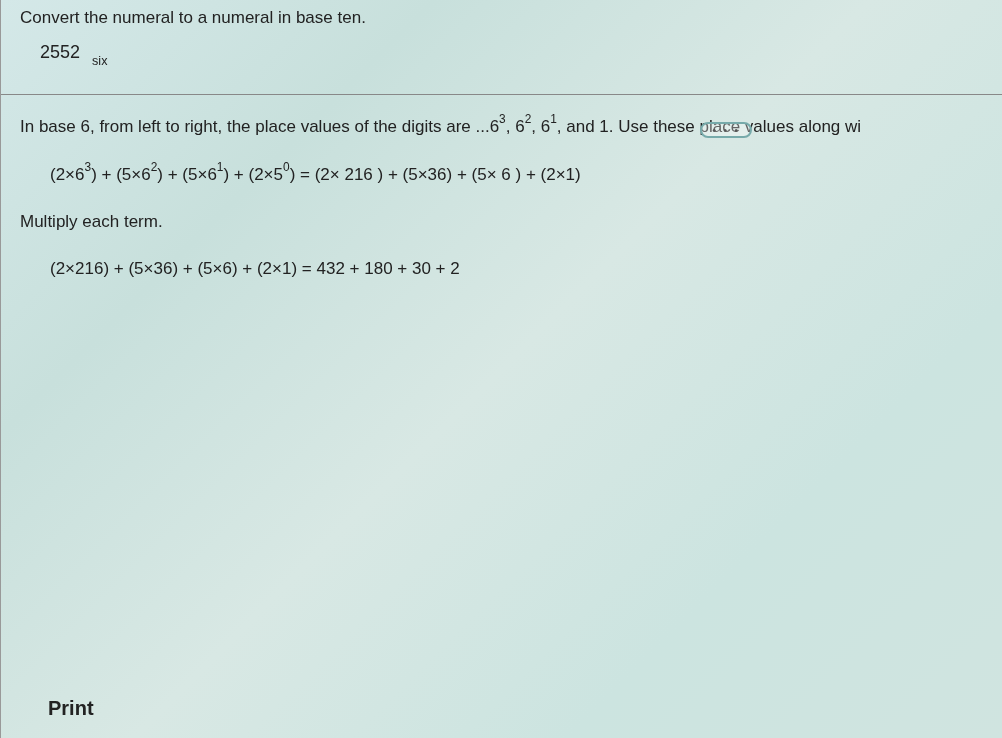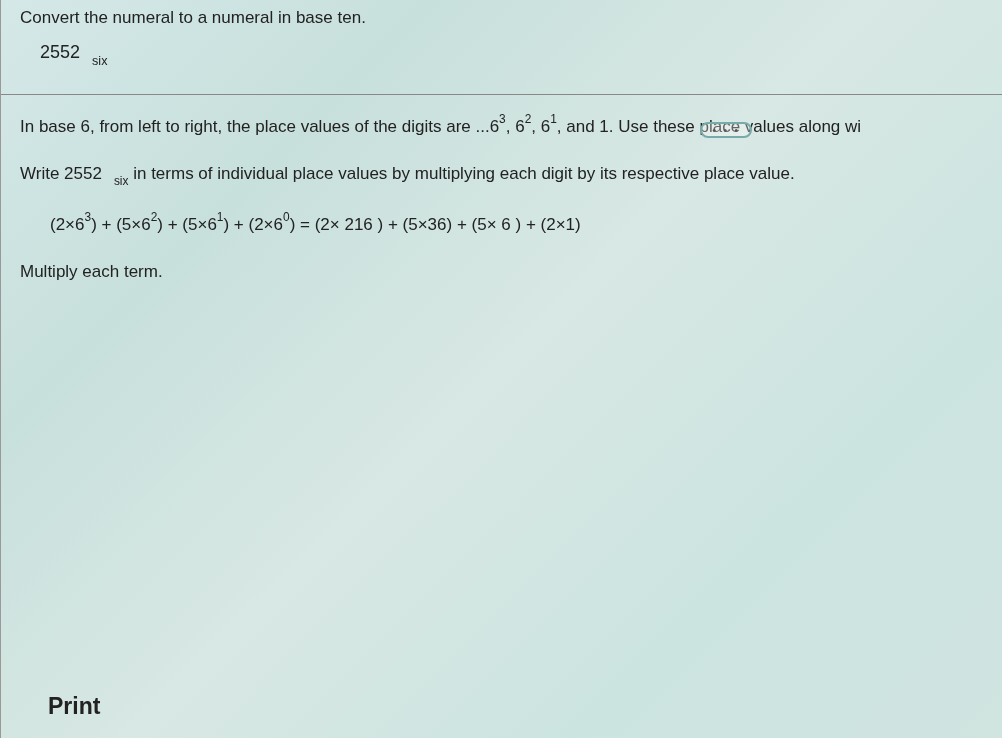--- a/index.html
+++ b/index.html
@@ -69,21 +69,21 @@
       top: -2px;
     }
     .math {
       font-family: Arial, sans-serif;
     }
     .print-button {
       position: absolute;
       bottom: 18px;
       left: 48px;
       font-weight: bold;
-      font-size: 23px;
+      font-size: 20px;
       color: #222;
       cursor: pointer;
     }
     .cursor-icon {
       display: inline-block;
       margin-left: 30px;
       font-size: 16px;
       color: #444;
       transform: rotate(-10deg);
     }
@@ -110,30 +110,28 @@
 
 <hr class="divider">
 
 <span class="ellipsis-badge">• • •</span>
 
 <div class="solution-section">
   <div class="solution-line">
     <span>In base 6, from left to right, the place values of the digits are ...6</span><span class="sup">3</span><span>, 6</span><span class="sup">2</span><span>, 6</span><span class="sup">1</span><span>, and 1. Use these place values along wi</span>
   </div>
 
-  <div class="solution-line">
-    <span>Write 2552</span><span class="sub">six</span><span> in terms of individual place values by multiplying each digit by its respective place value.</span>
-  </div>
 
 
 
   <div class="solution-line indent math">
-    <span>(2×6</span><span class="sup">3</span><span>) + (5×6</span><span class="sup">2</span><span>) + (5×6</span><span class="sup">1</span><span>) + (2×6</span><span class="sup">0</span><span>) = (2× 216 ) + (5×36) + (5× 6 ) + (2×1)</span>
+    <span>(2×6</span><span class="sup">3</span><span>) + (5×6</span><span class="sup">2</span><span>) + (5×6</span><span class="sup">1</span><span>) + (2×5</span><span class="sup">0</span><span>) = (2× 216 ) + (5×36) + (5× 6 ) + (2×1)</span>
   </div>
 
   <div class="solution-line">Multiply each term.</div>
 
+  <div class="solution-line indent math">(2×216) + (5×36) + (5×6) + (2×1) =  432  + 180 +  30  + 2</div>
 
 
 
 </div>
 
 <div class="print-button">Print</div>
 
 </body></html>

